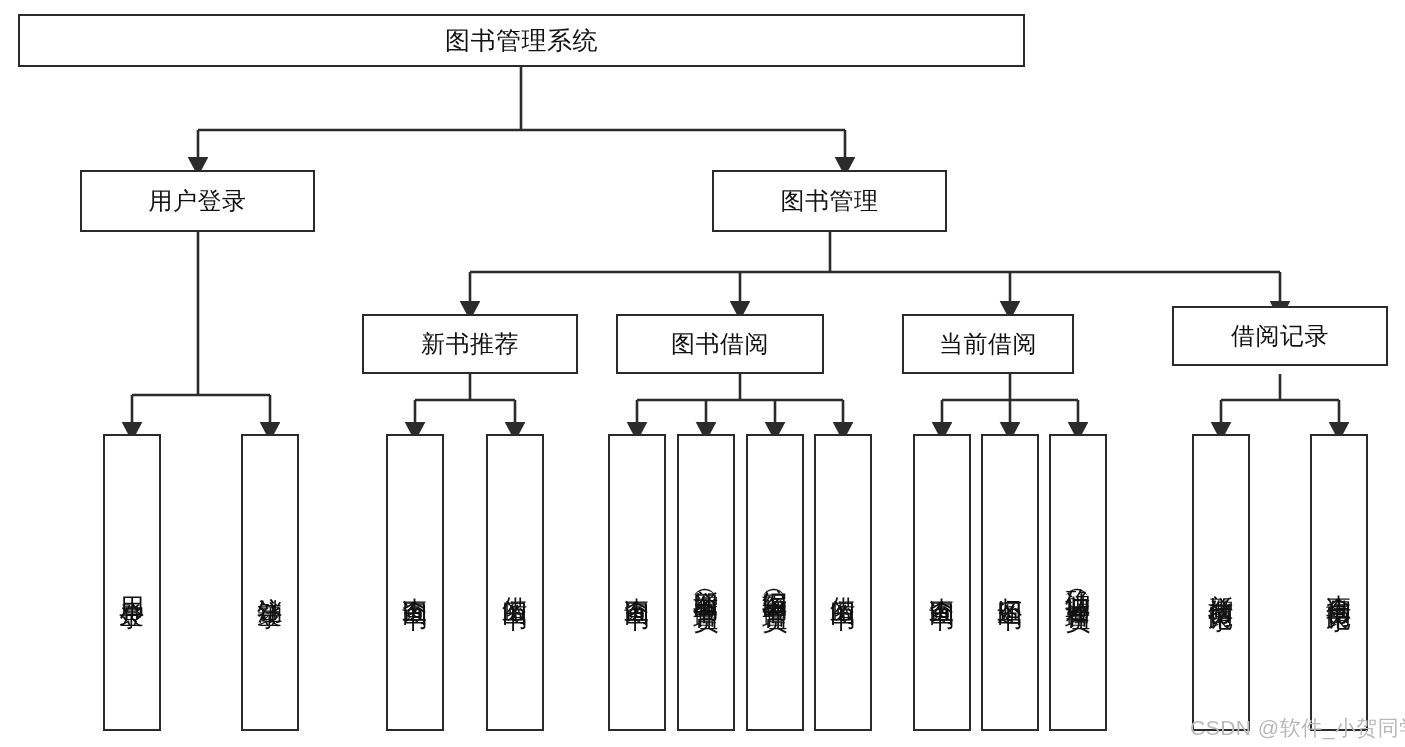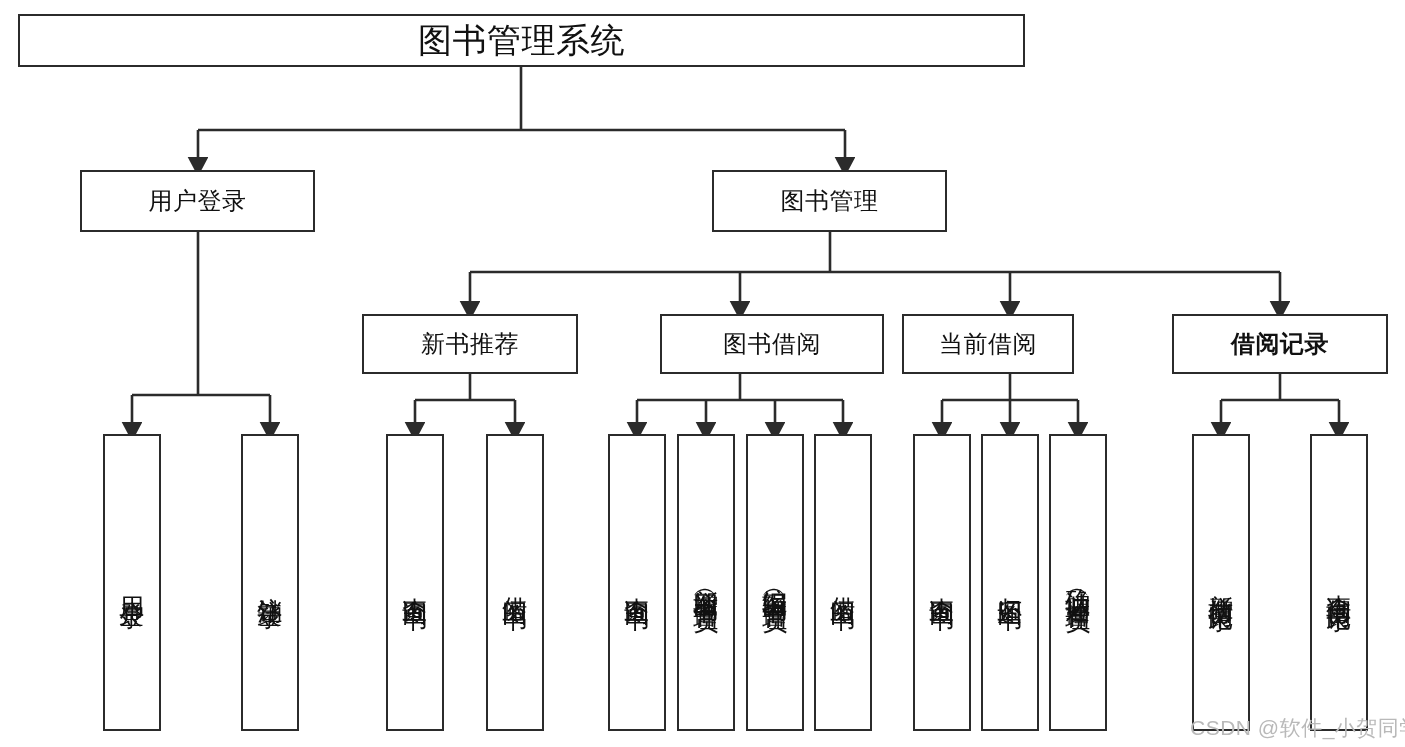--- a/index.html
+++ b/index.html
@@ -41,21 +41,21 @@
     line-height: 1.18;
     white-space: nowrap;
     color: #111111;
   }
   
   .node.h .node-label {
     font-size: 24px;
     letter-spacing: 0.5px;
   }
   .node.root .node-label {
-    font-size: 34px;
+    font-size: 25px;
   }
   
   .node.v {
     align-items: center;
     justify-content: center;
   }
   .node.v .node-label {
     writing-mode: vertical-rl;
     text-orientation: upright;
     font-size: 25px;
@@ -133,27 +133,27 @@
   <div class="node h" style="left:80px; top:170px; width:235px; height:62px;">
     <span class="node-label">用户登录</span>
   </div>
   <div class="node h" style="left:712px; top:170px; width:235px; height:62px;">
     <span class="node-label">图书管理</span>
   </div>
 
   <div class="node h" style="left:362px; top:314px; width:216px; height:60px;">
     <span class="node-label">新书推荐</span>
   </div>
-  <div class="node h" style="left:660px; top:314px; width:224px; height:60px;">
+  <div class="node h" style="left:616px; top:314px; width:208px; height:60px;">
     <span class="node-label">图书借阅</span>
   </div>
   <div class="node h" style="left:902px; top:314px; width:172px; height:60px;">
     <span class="node-label">当前借阅</span>
   </div>
-  <div class="node h" style="left:1172px; top:314px; width:216px; height:60px;font-weight:bold;">
+  <div class="node h" style="left:1172px; top:306px; width:216px; height:60px;">
     <span class="node-label">借阅记录</span>
   </div>
 
   <div class="node v" style="left:103px; top:434px; width:58px; height:297px;">
     <span class="node-label">用户登录</span>
   </div>
   <div class="node v" style="left:241px; top:434px; width:58px; height:297px;">
     <span class="node-label">注销登录</span>
   </div>
 

